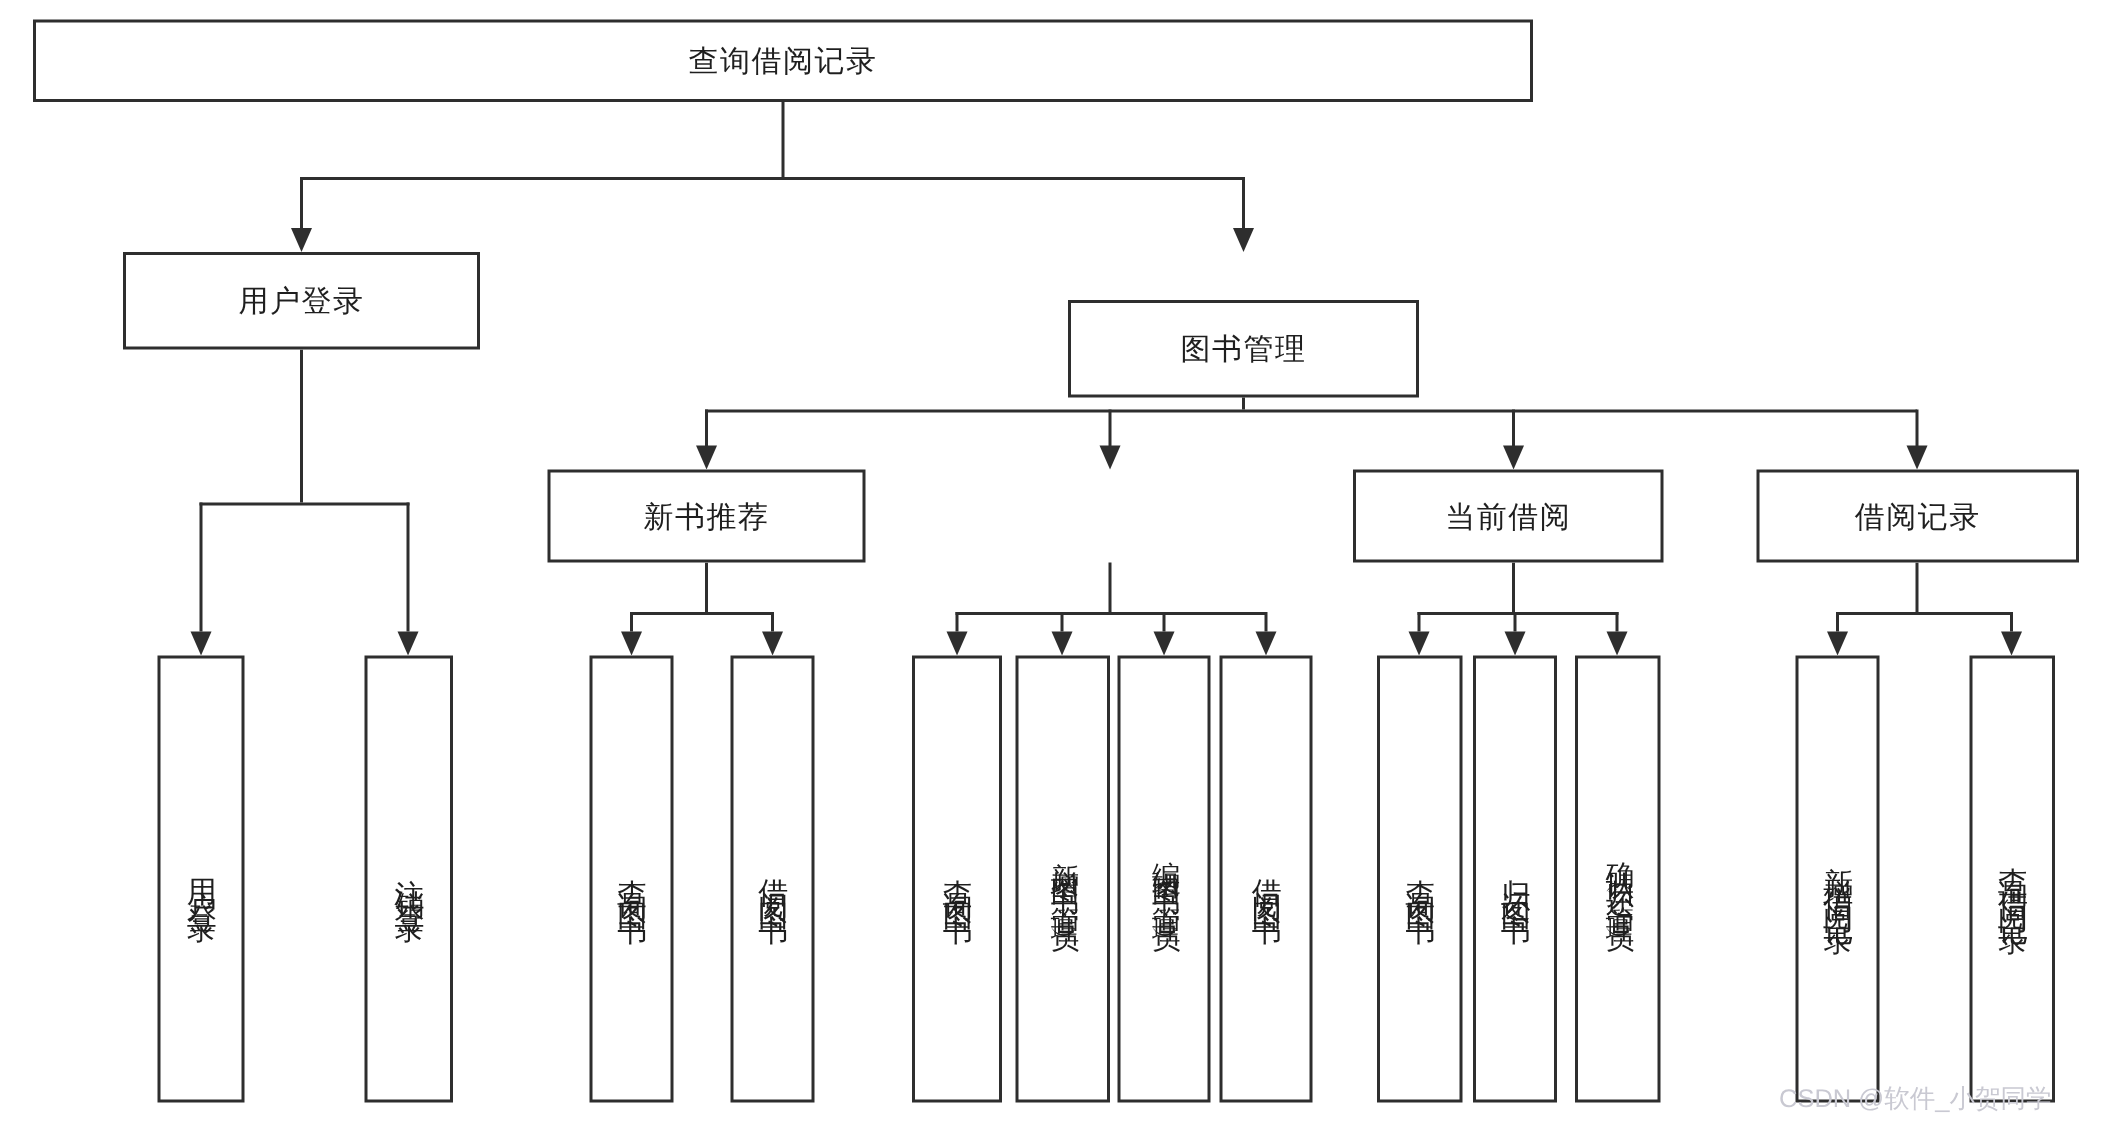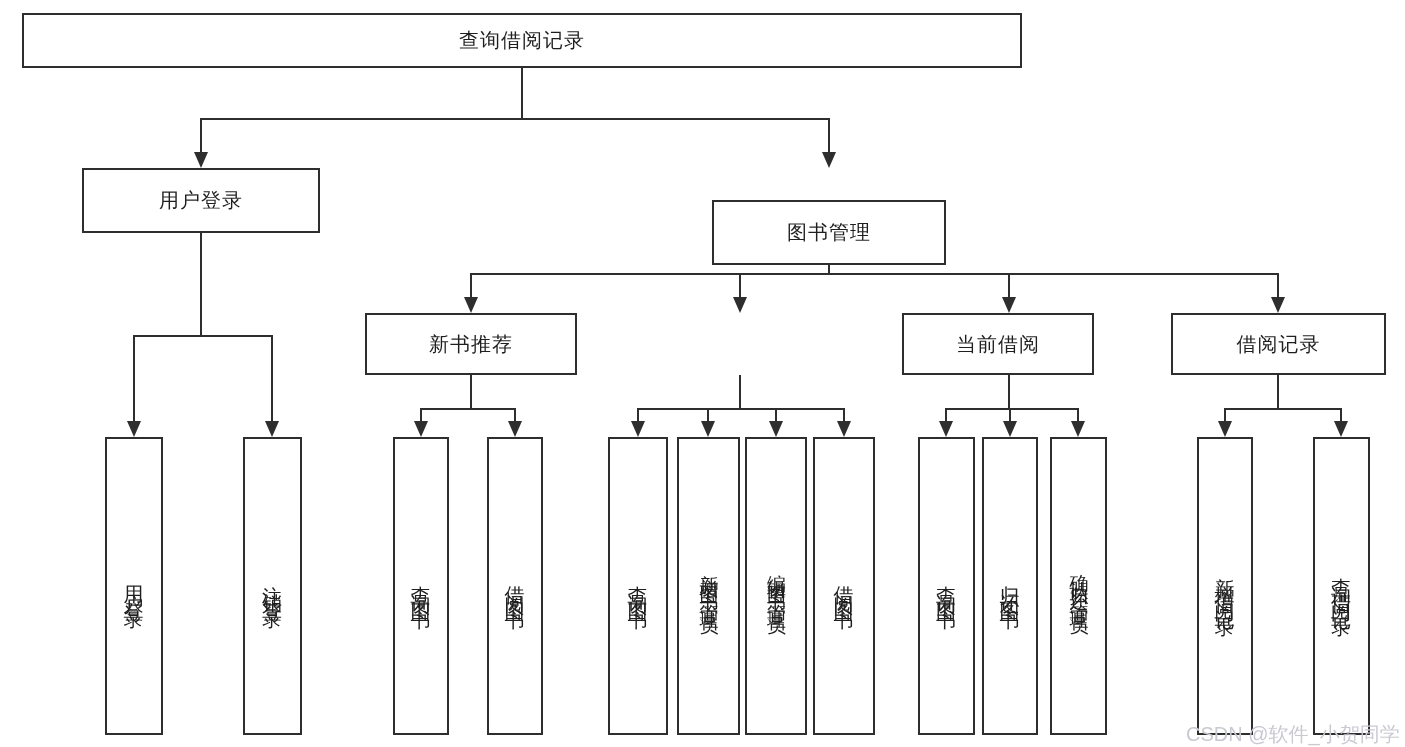--- a/index.html
+++ b/index.html
@@ -21,21 +21,21 @@
   }
   .vnode.long{letter-spacing:6px;font-size:19px;}
   .line{position:absolute;background:#2e2e2e;z-index:1;}
   .arrowhead{
     position:absolute;width:0;height:0;z-index:1;
     border-left:7px solid transparent;border-right:7px solid transparent;
     border-top:16px solid #2e2e2e;
   }
   .watermark{
     position:absolute;left:1186px;top:721px;z-index:5;
-    font-size:20px;color:#c9c9d2;white-space:nowrap;letter-spacing:0;
+    font-size:17px;color:#c9c9d2;white-space:nowrap;letter-spacing:0;
   }
 </style>
 </head>
 <body>
 
 <div class="canvas">
 
   <div class="node" style="left:22px;top:13px;width:1000px;height:55px;">
     <span>查询借阅记录</span>
   </div>
@@ -43,21 +43,21 @@
   <div class="node" style="left:82px;top:168px;width:238px;height:65px;">
     <span>用户登录</span>
   </div>
   <div class="node" style="left:712px;top:168px;width:234px;height:65px;margin-top:32px;">
     <span>图书管理</span>
   </div>
 
   <div class="node" style="left:365px;top:313px;width:212px;height:62px;">
     <span>新书推荐</span>
   </div>
-  <div class="node" style="left:902px;top:313px;width:192px;height:62px;">
+  <div class="node" style="left:902px;top:313px;width:207px;height:62px;">
     <span>当前借阅</span>
   </div>
   <div class="node" style="left:1171px;top:313px;width:215px;height:62px;">
     <span>借阅记录</span>
   </div>
 
   <div class="vnode" style="left:105px;width:58px;">用户登录</div>
   <div class="vnode" style="left:243px;width:59px;">注销登录</div>
 
   <div class="vnode" style="left:393px;width:56px;">查询图书</div>

